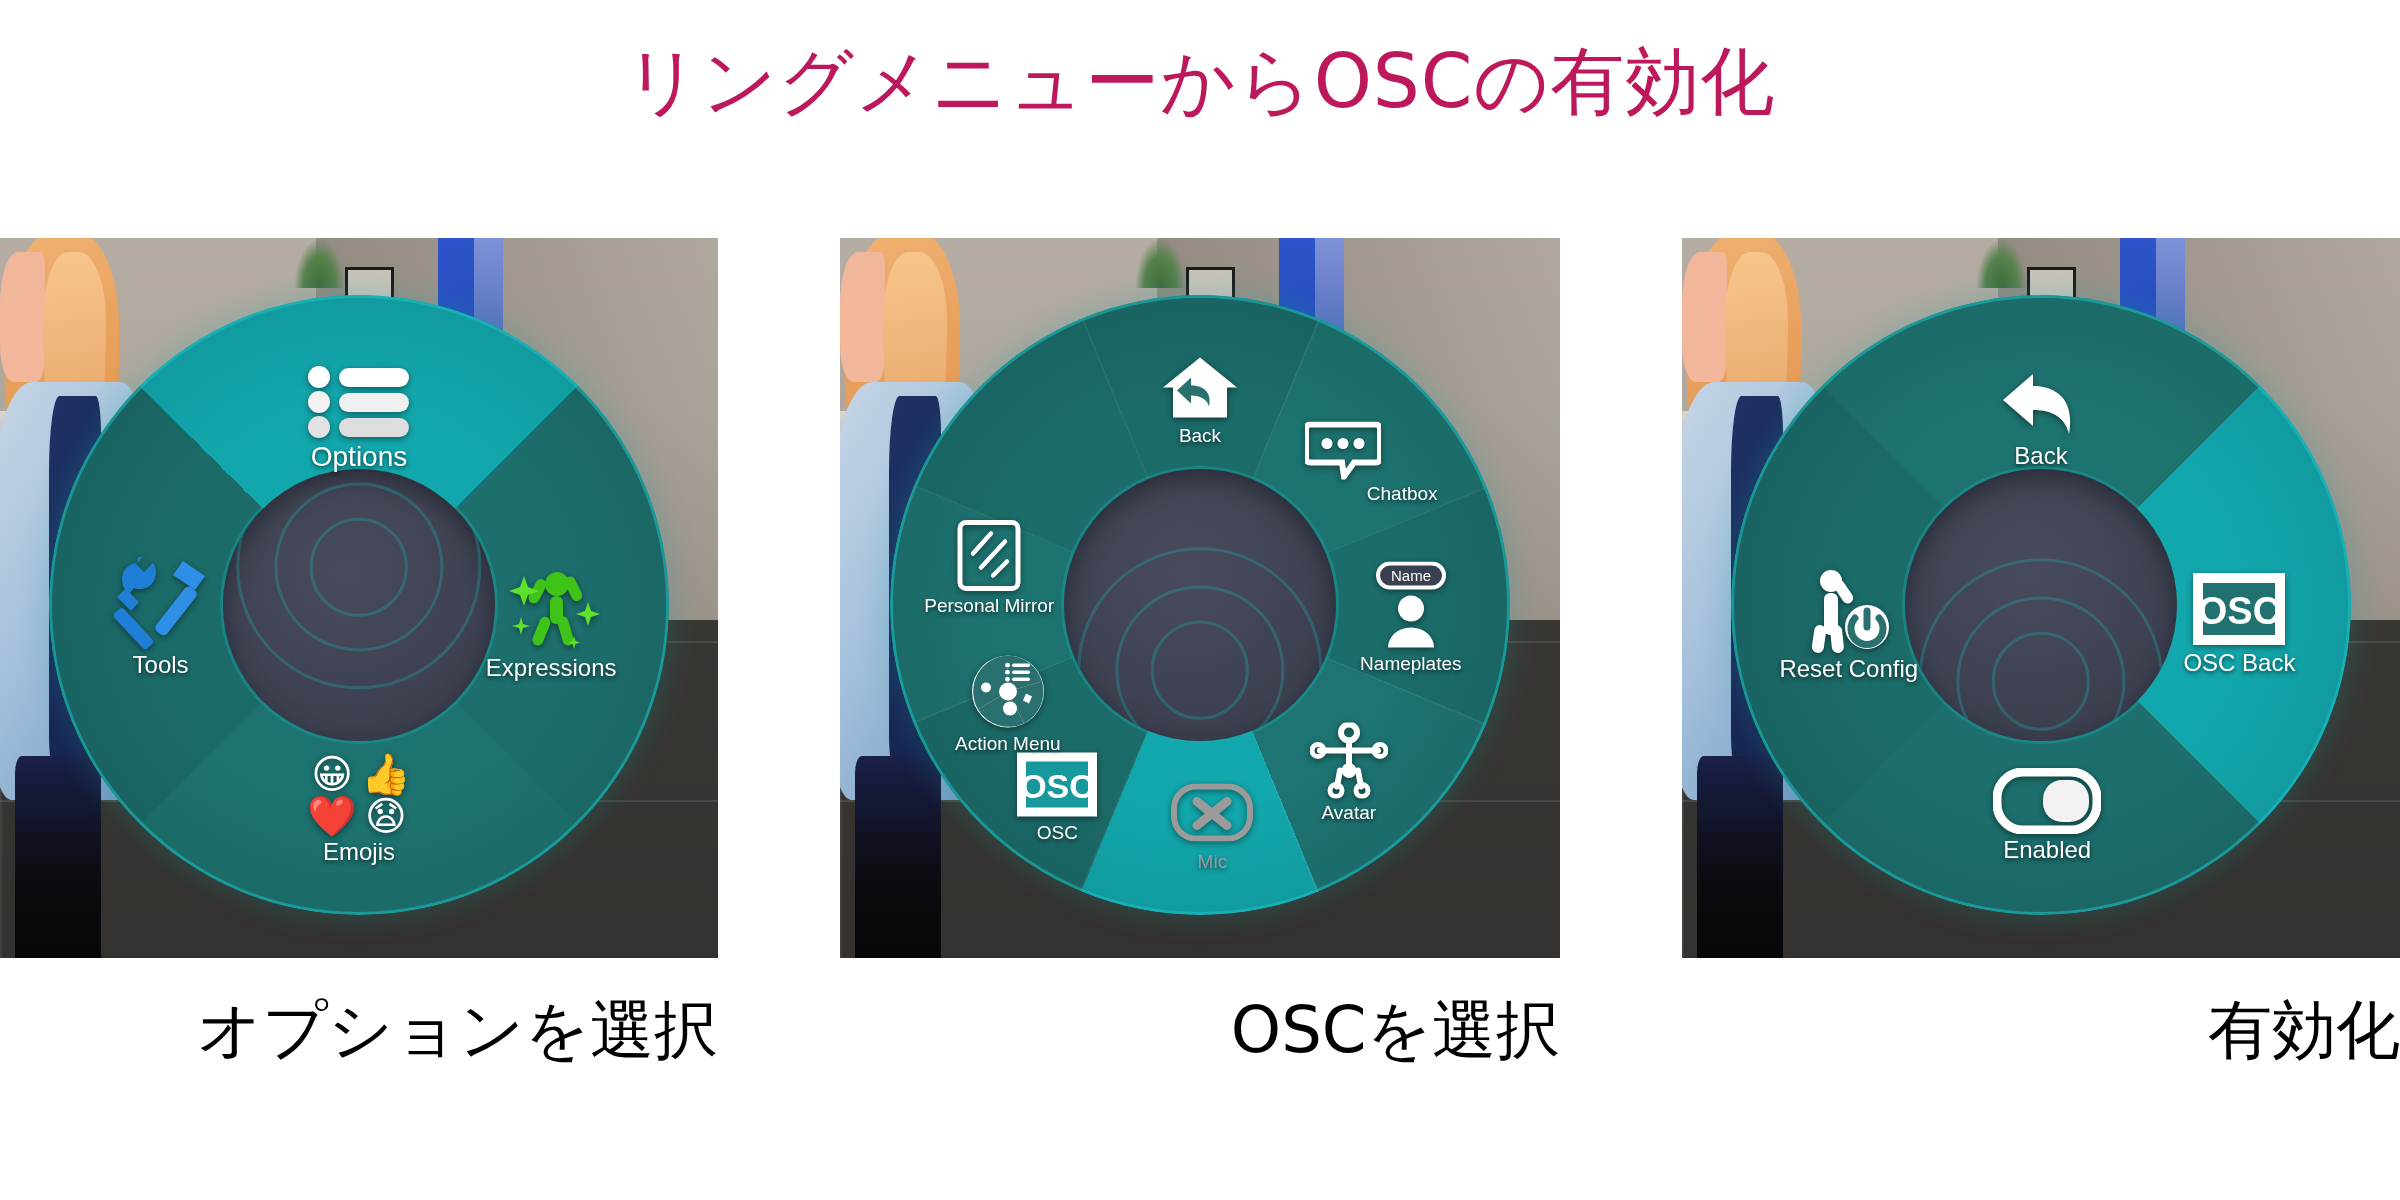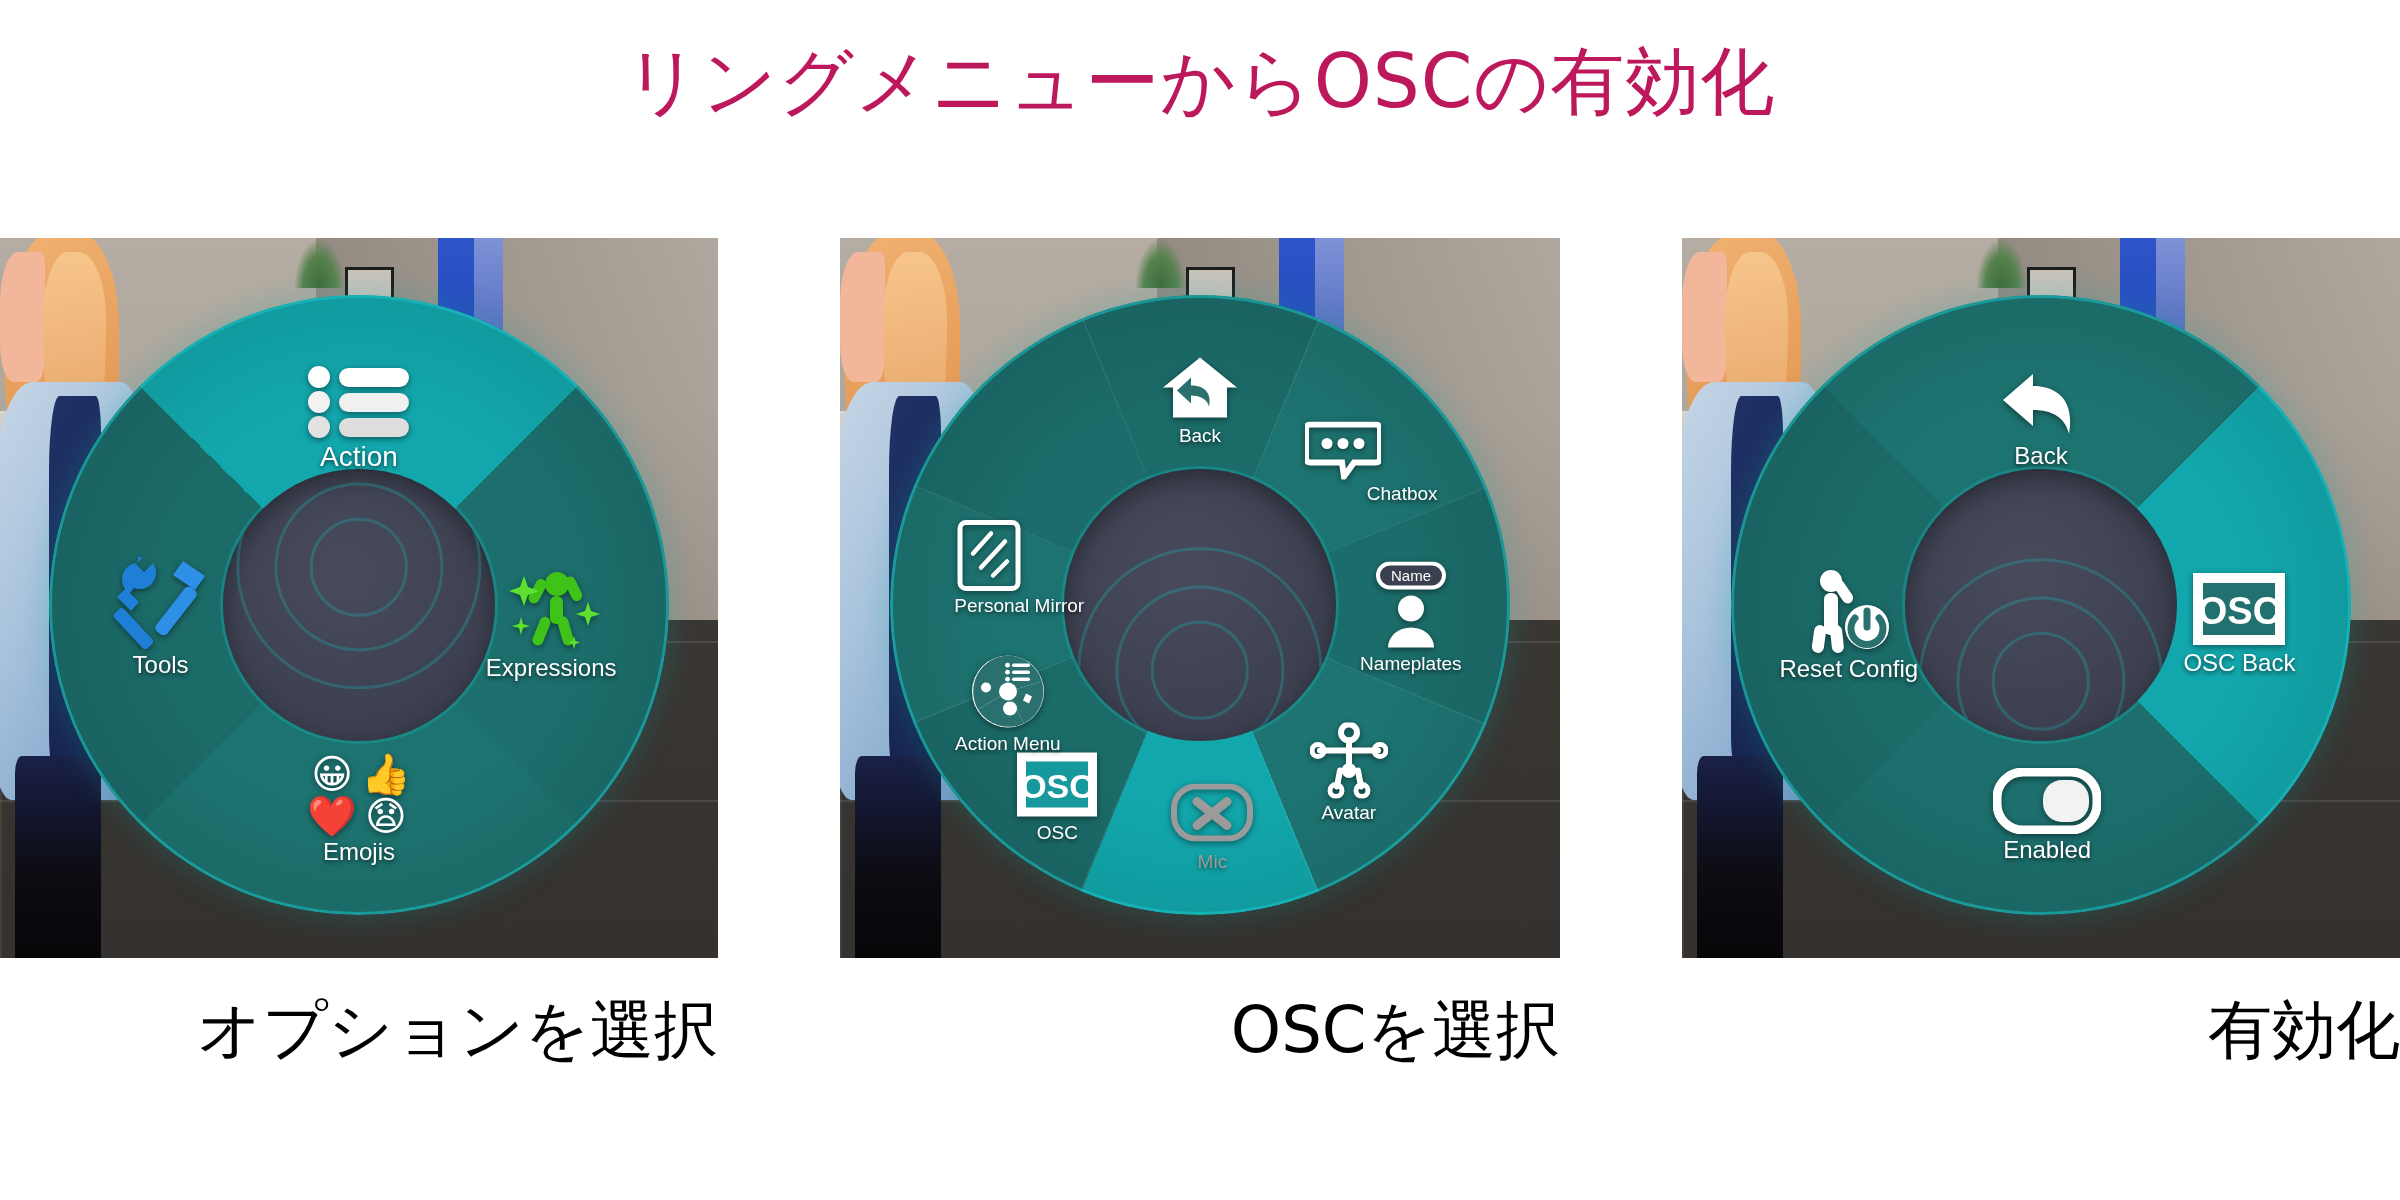--- a/index.html
+++ b/index.html
@@ -311,21 +311,21 @@
           <div class="glyph">
             <svg width="104" height="74" viewBox="0 0 104 74">
               <circle cx="12" cy="12" r="11" fill="#ffffff"></circle>
               <circle cx="12" cy="37" r="11" fill="#f2f2f2"></circle>
               <circle cx="12" cy="62" r="11" fill="#e2e2e2"></circle>
               <rect x="32" y="3" width="70" height="19" rx="9.5" fill="#ffffff"></rect>
               <rect x="32" y="28" width="70" height="19" rx="9.5" fill="#f0f0f0"></rect>
               <rect x="32" y="53" width="70" height="19" rx="9.5" fill="#dedede"></rect>
             </svg>
           </div>
-          <div class="lbl">Action</div>
+          <div class="lbl">Options</div>
         </div>
 
         <div class="item mid" style="left:81%; top:52%;">
           <div class="glyph">
             <svg width="98" height="98" viewBox="0 0 98 98">
               <g fill="#3fc319">
                 <circle cx="55" cy="30" r="12"></circle>
                 <rect x="48" y="42" width="13" height="28" rx="6"></rect>
                 <rect x="30" y="24" width="11" height="26" rx="5.5" transform="rotate(28 35 37)"></rect>
                 <rect x="66" y="22" width="11" height="26" rx="5.5" transform="rotate(-26 71 35)"></rect>
@@ -514,21 +514,21 @@
                 <circle cx="40" cy="55" r="7"></circle>
                 <path d="M56 40 l6 3 -3 7 -6-3z"></path>
                 <circle cx="16" cy="34" r="5"></circle>
               </g>
               <circle cx="38" cy="38" r="9" fill="#ffffff"></circle>
             </svg>
           </div>
           <div class="lbl">Action Menu</div>
         </div>
 
-        <div class="item sml" style="left:16%; top:44%;text-align:right;">
+        <div class="item sml" style="left:16%; top:44%;">
           <div class="glyph">
             <svg width="64" height="72" viewBox="0 0 64 72">
               <rect x="3" y="3" width="58" height="66" rx="6" fill="none" stroke="#ffffff" stroke-width="5"></rect>
               <g stroke="#ffffff" stroke-width="4.5" stroke-linecap="round">
                 <path d="M16 34 L34 14"></path>
                 <path d="M24 48 L48 22"></path>
                 <path d="M36 56 L50 42"></path>
               </g>
             </svg>
           </div>

